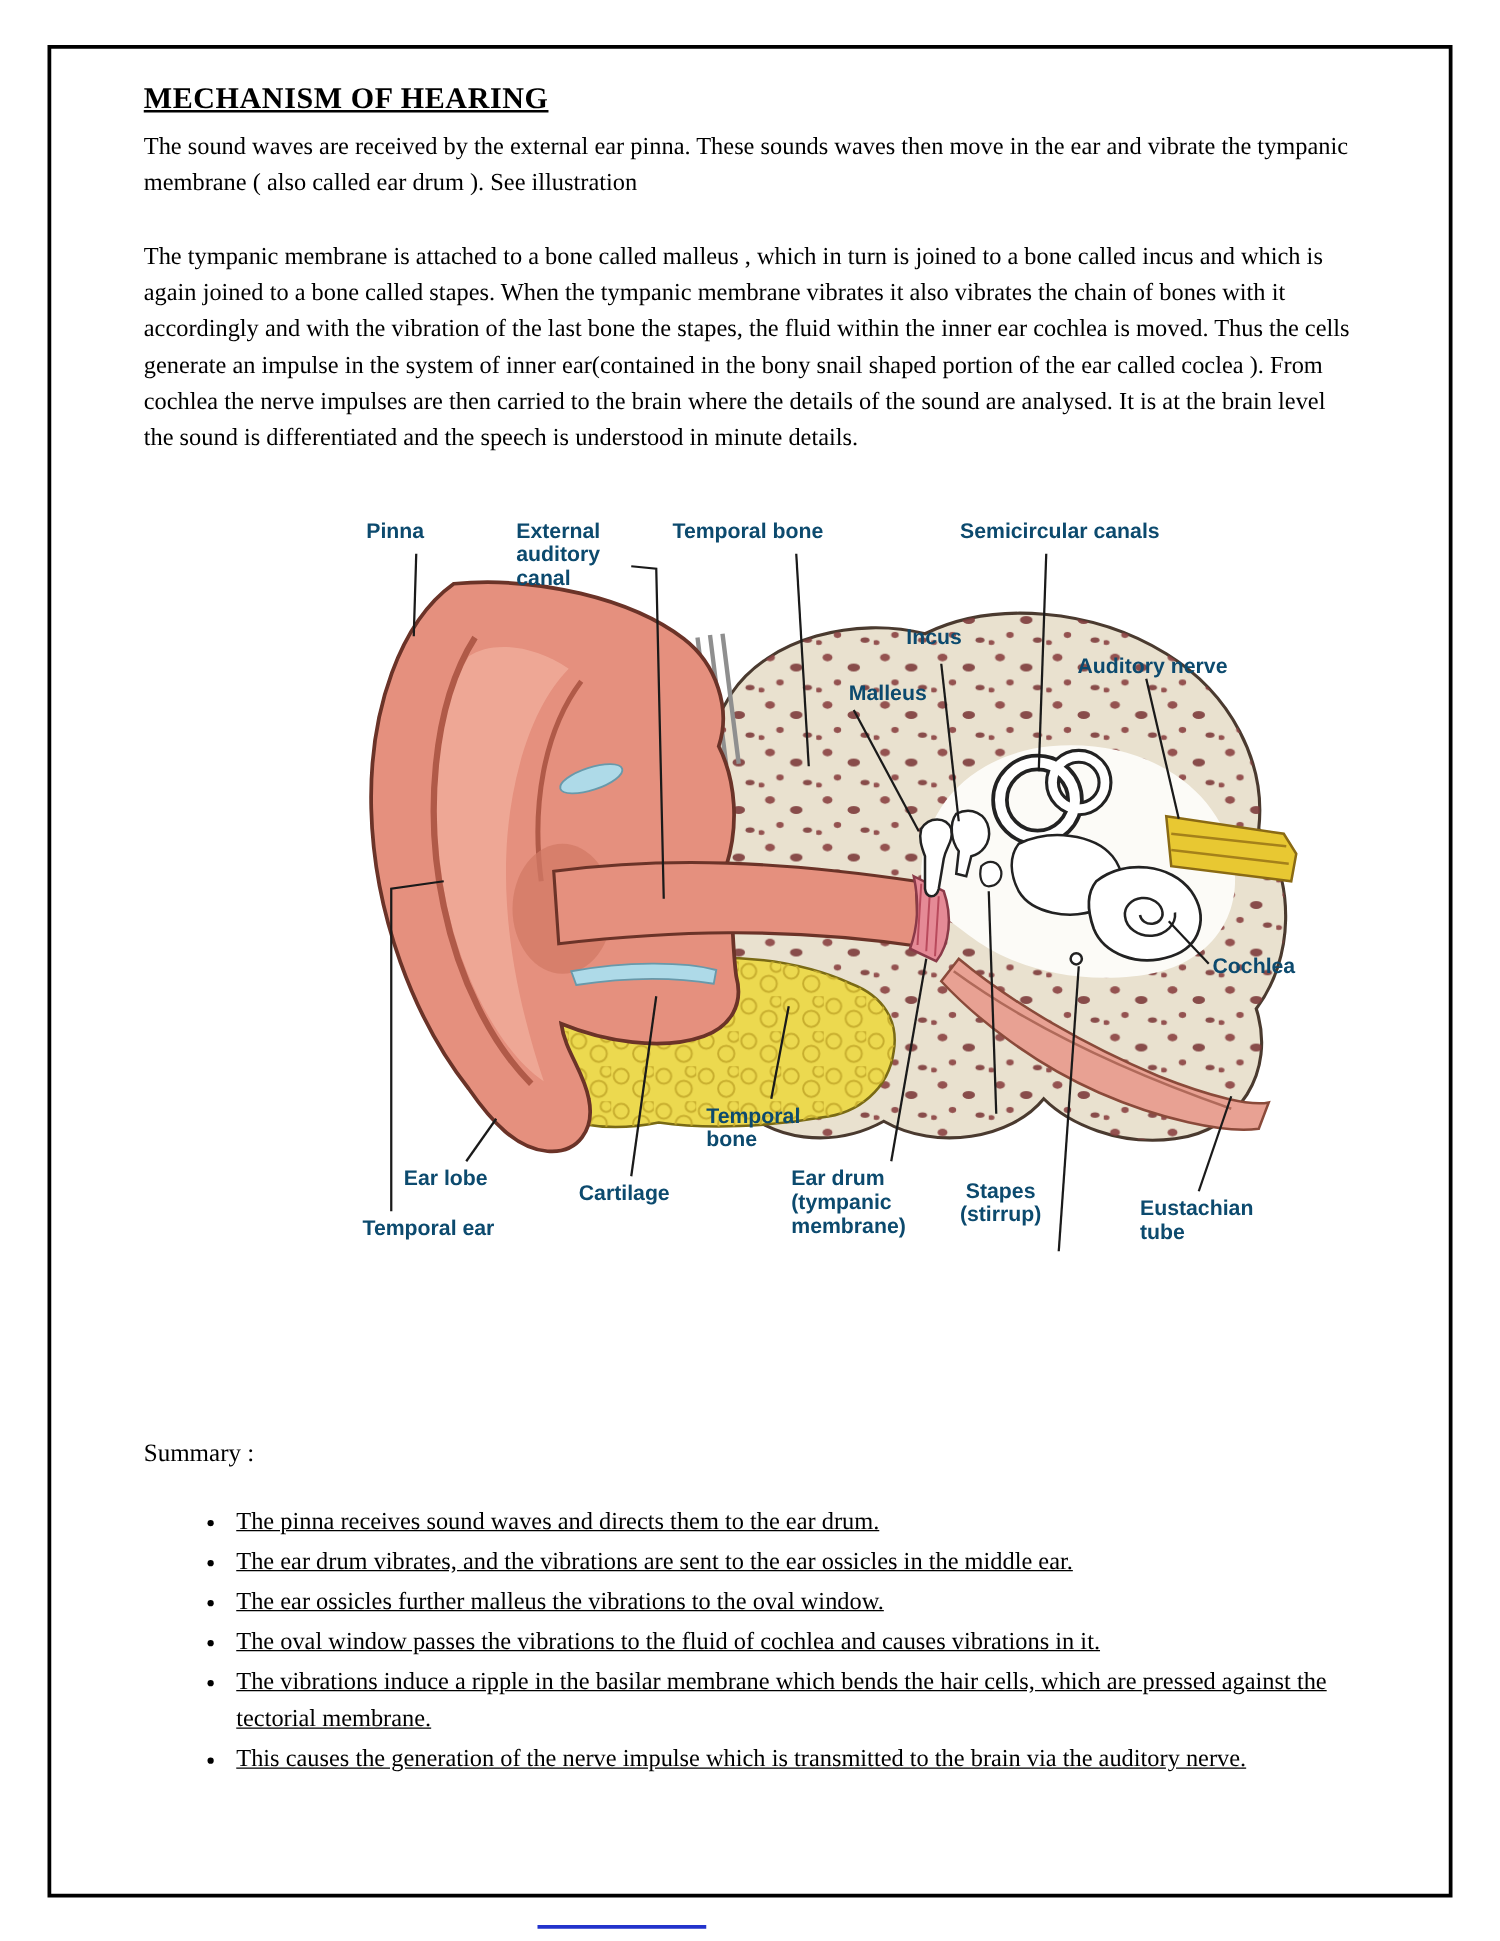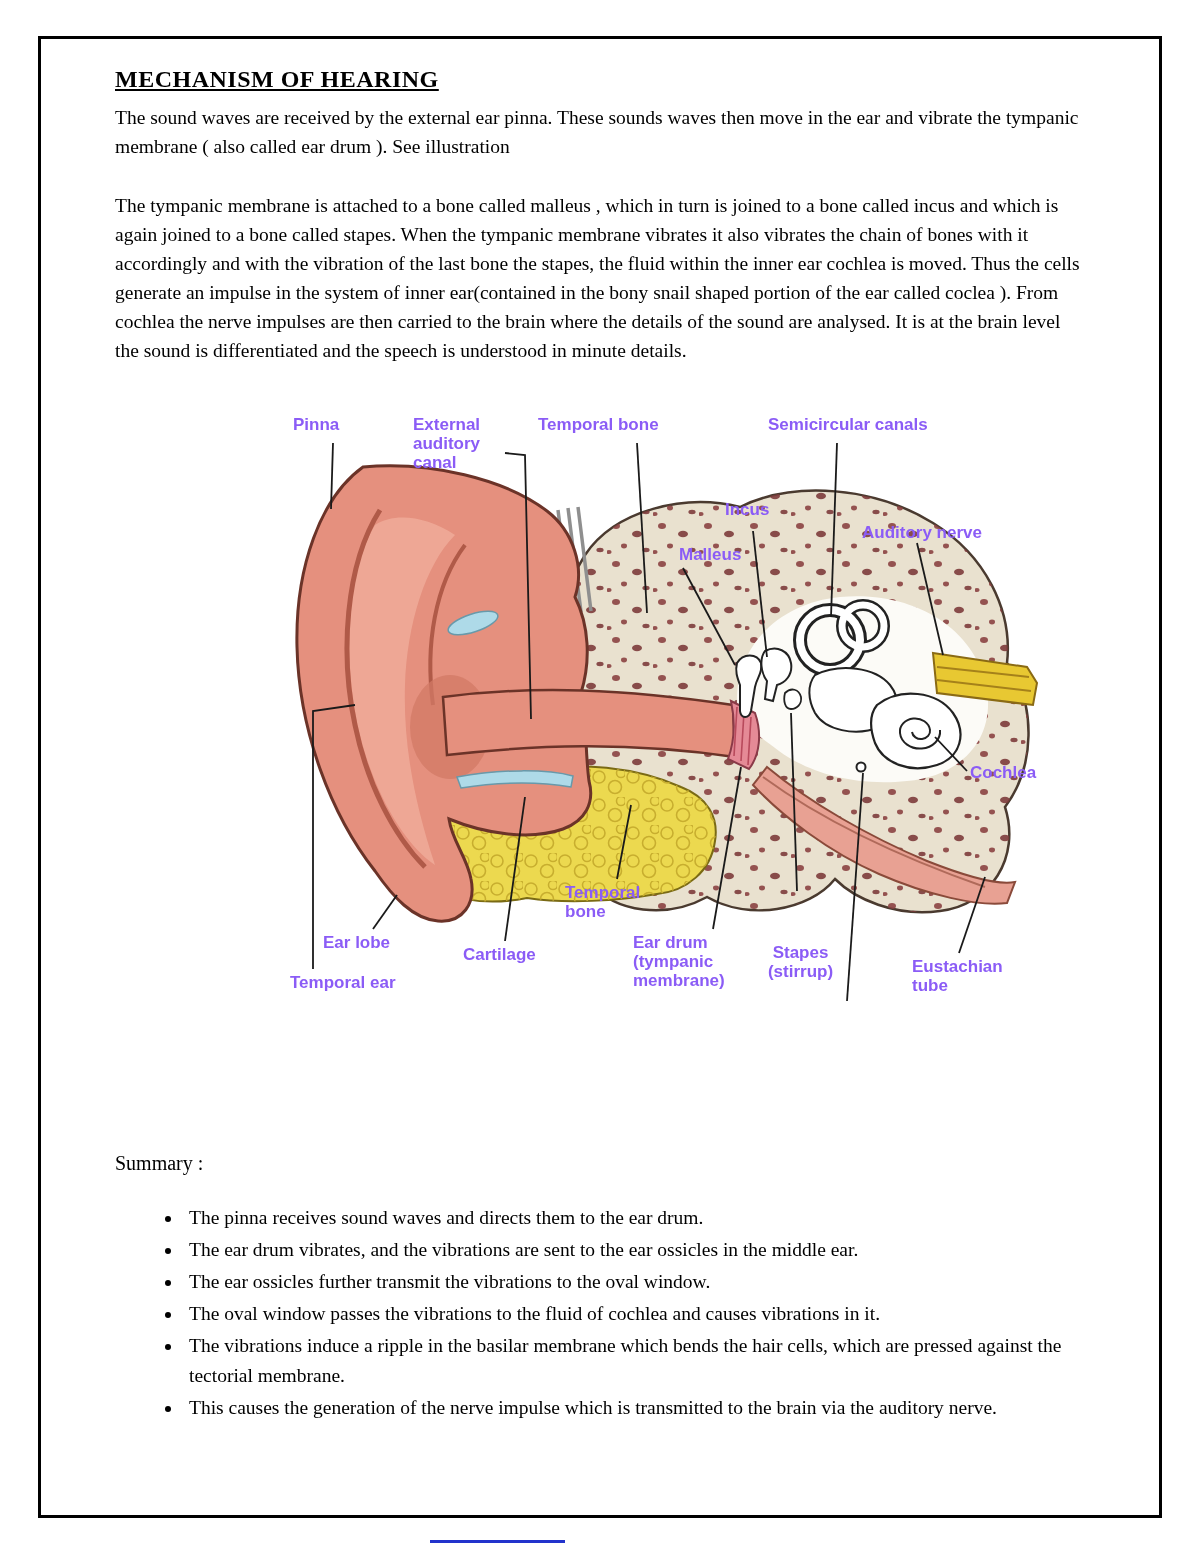--- a/index.html
+++ b/index.html
@@ -15,26 +15,26 @@
   .content { position:absolute; left:115px; top:66px; width:970px; }
   .title {
     font-weight:bold; font-size:24px;
     text-decoration:underline; letter-spacing:0.5px; margin-bottom:10px;
   }
   .para { font-size:19.5px; line-height:29px; margin-bottom:30px; text-align:left; }
   .diagram-wrap { position:relative; width:800px; height:655px; margin:40px 0 0 170px; }
   .diagram-svg { position:absolute; left:0; top:0; width:800px; height:655px; }
   .dlabel {
     position:absolute; font-family:"Liberation Sans", sans-serif;
-    font-weight:bold; font-size:17px; line-height:19px; color:#8b5cf6;
+    font-weight:bold; font-size:17px; line-height:19px; color:#0c4a6e;
   }
   .nowrap { white-space:nowrap; }
   .center { text-align:center;margin-top:48px; }
   .summary-heading { font-size:20px; margin-top:92px; }
-  ul.summary { margin-top:28px; padding-left:68px; }
+  ul.summary { margin-top:28px; padding-left:68px;text-decoration:underline; }
   ul.summary li { font-size:19.5px; line-height:30px; margin-bottom:2px; padding-left:6px; }
   .footer-line { position:absolute; left:430px; top:1540px; width:135px; height:3px; background:#2233cc; }
 </style>
 </head>
 <body>
 
 <div class="page-border"></div>
 
 <div class="content">
 
@@ -195,21 +195,21 @@
     <div class="dlabel" style="left:348px; top:528px; width:110px;">Ear drum (tympanic membrane)</div>
     <div class="dlabel" style="left:627px; top:552px; width:110px;">Eustachian tube</div>
     <div class="dlabel nowrap" style="left:5px; top:568px;">Temporal ear</div>
   </div>
 
   <div class="summary-heading">Summary :</div>
 
   <ul class="summary">
     <li>The pinna receives sound waves and directs them to the ear drum.</li>
     <li>The ear drum vibrates, and the vibrations are sent to the ear ossicles in the middle ear.</li>
-    <li>The ear ossicles further transmit the vibrations to the oval window.</li>
+    <li>The ear ossicles further malleus the vibrations to the oval window.</li>
     <li>The oval window passes the vibrations to the fluid of cochlea and causes vibrations in it.</li>
     <li>The vibrations induce a ripple in the basilar membrane which bends the hair cells, which are pressed against the tectorial membrane.</li>
     <li>This causes the generation of the nerve impulse which is transmitted to the brain via the auditory nerve.</li>
   </ul>
 
 </div>
 
 <div class="footer-line"></div>
 
 </body></html>

